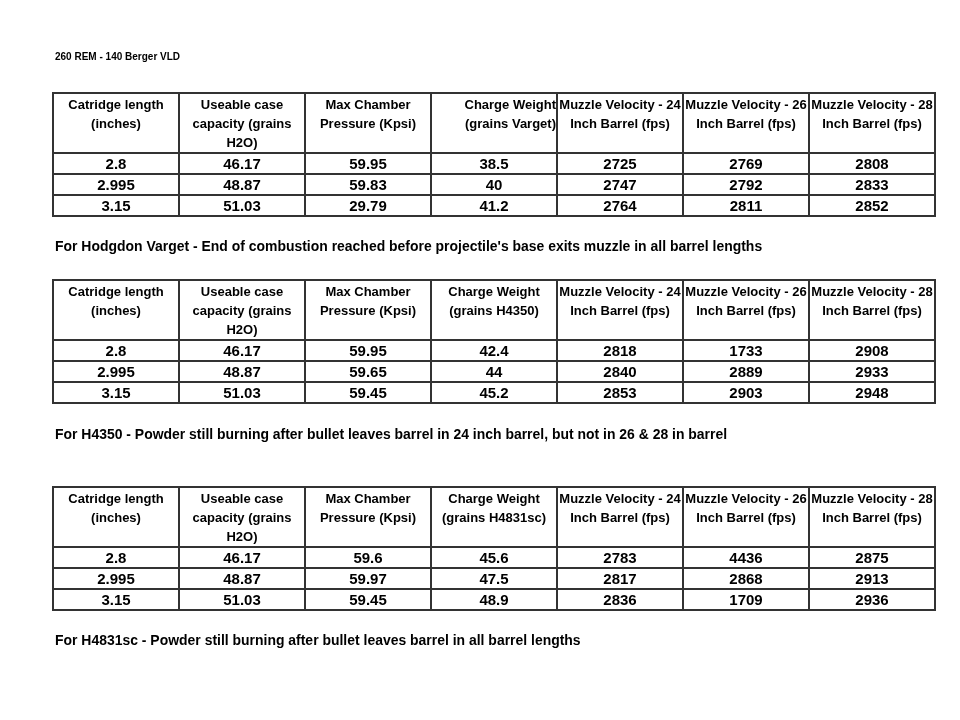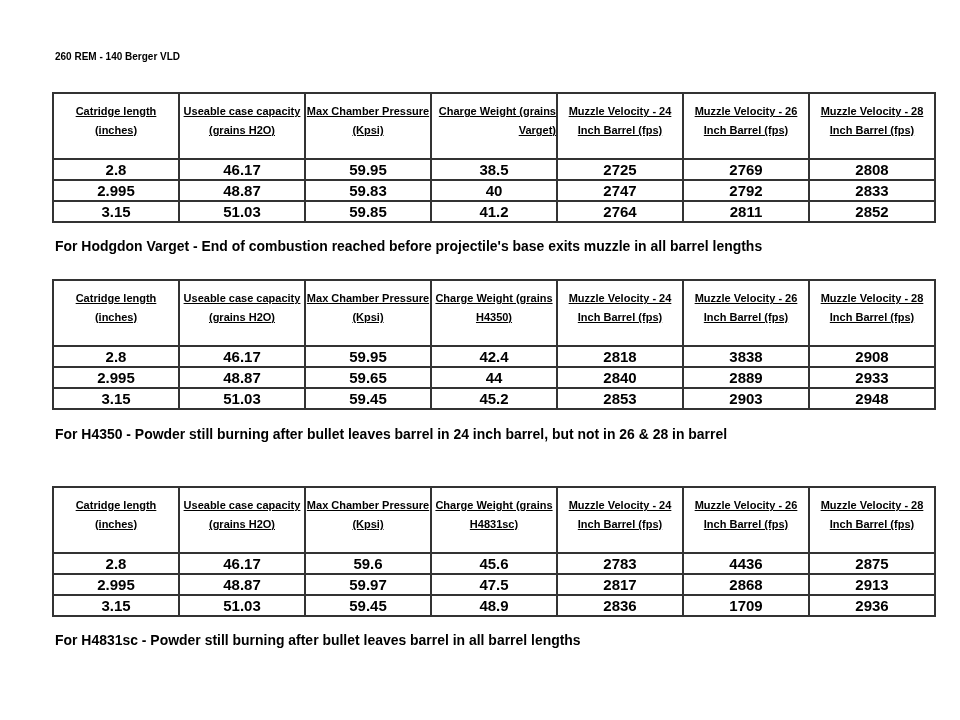--- a/index.html
+++ b/index.html
@@ -15,21 +15,21 @@
     transform-origin: left top;
   }
   table.data {
     position: absolute; left: 52px; width: 868px; border-collapse: collapse;
     table-layout: fixed; font-weight: bold;
   }
   table.data th, table.data td {
     border: 2px solid #333; text-align: center; padding: 0; overflow: hidden;
   }
   table.data th {
-    font-size: 11px; line-height: 19px; vertical-align: top; height: 56px; padding-top: 8px; text-decoration: underline;
+    font-size: 13px; line-height: 19px; vertical-align: top; height: 56px; padding-top: 1px;
   }
   table.data td {
     font-size: 15px; height: 19px; line-height: 19px;
   }
   table.data { border: 2px solid #222; }
 </style>
 </head>
 <body>
 
 <div class="title">260 REM - 140 Berger VLD</div>
@@ -61,21 +61,21 @@
         <td>48.87</td>
         <td>59.83</td>
         <td>40</td>
         <td>2747</td>
         <td>2792</td>
         <td>2833</td>
       </tr>
       <tr>
         <td>3.15</td>
         <td>51.03</td>
-        <td>59.85</td>
+        <td>29.79</td>
         <td>41.2</td>
         <td>2764</td>
         <td>2811</td>
         <td>2852</td>
       </tr>
     </tbody>
   </table>
 <div class="note" style="top:237px; transform: scaleX(0.93);">For Hodgdon Varget - End of combustion reached before projectile's base exits muzzle in all barrel lengths</div>
 
 <table class="data" style="top:279px;">
@@ -90,21 +90,21 @@
         <th style="width: 124px;">Muzzle Velocity - 28 Inch Barrel (fps)</th>
       </tr>
     </thead>
     <tbody>
       <tr>
         <td>2.8</td>
         <td>46.17</td>
         <td>59.95</td>
         <td>42.4</td>
         <td>2818</td>
-        <td>3838</td>
+        <td>1733</td>
         <td>2908</td>
       </tr>
       <tr>
         <td>2.995</td>
         <td>48.87</td>
         <td>59.65</td>
         <td>44</td>
         <td>2840</td>
         <td>2889</td>
         <td>2933</td>

